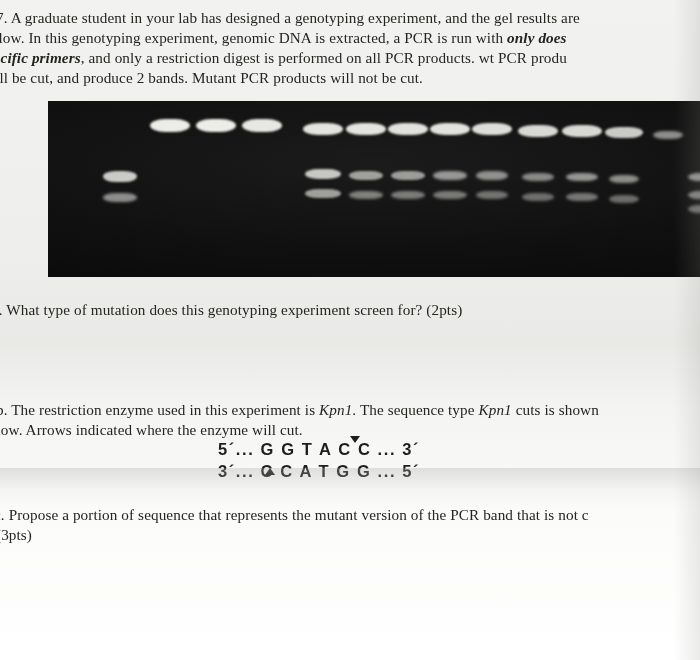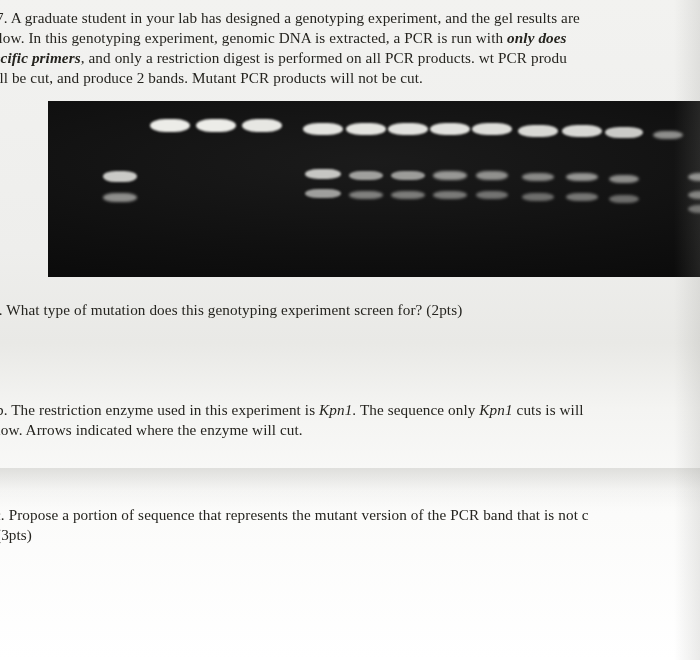--- a/index.html
+++ b/index.html
@@ -163,23 +163,29 @@
         <div class="band soft" style="left: 561px; top: 94px; width: 30px; height: 8px; opacity: 0.4;"></div>
         <div class="band soft" style="left: 605px; top: 30px; width: 30px; height: 8px; opacity: 0.55;"></div>
         <div class="band soft" style="left: 640px; top: 72px; width: 28px; height: 8px; opacity: 0.58;"></div>
         <div class="band soft" style="left: 640px; top: 90px; width: 28px; height: 8px; opacity: 0.5;"></div>
         <div class="band soft" style="left: 640px; top: 104px; width: 28px; height: 8px; opacity: 0.42;"></div>
       </div>
   </div>
 
   <div class="txt qa">a. What type of mutation does this genotyping experiment screen for? (2pts)</div>
 
-  <div class="txt qb-1"><span>b. The restriction enzyme used in this experiment is </span><span class="italic">Kpn1</span><span>. The sequence only </span><span class="italic">Kpn1</span><span> cuts is will</span></div>
+  <div class="txt qb-1"><span>b. The restriction enzyme used in this experiment is </span><span class="italic">Kpn1</span><span>. The sequence type </span><span class="italic">Kpn1</span><span> cuts is shown</span></div>
 
   <div class="txt qb-2">below. Arrows indicated where the enzyme will cut.</div>
 
+  <div id="seqblock">
+    <div class="seqline">5´... G G T A C C ... 3´</div>
+    <div class="seqline">3´... C C A T G G ... 5´</div>
+    <div class="arrow arrow-down" style="left:132px; top:-2px;"></div>
+    <div class="arrow arrow-up" style="left:47px; top:30px;"></div>
+  </div>
 
   <div class="txt qc-1">c. Propose a portion of sequence that represents the mutant version of the PCR band that is not c</div>
   <div class="txt qc-2">(3pts)</div>
 
   <div id="fold"></div>
   <div id="edge-shadow"></div>
 </div>
 
 </body></html>

